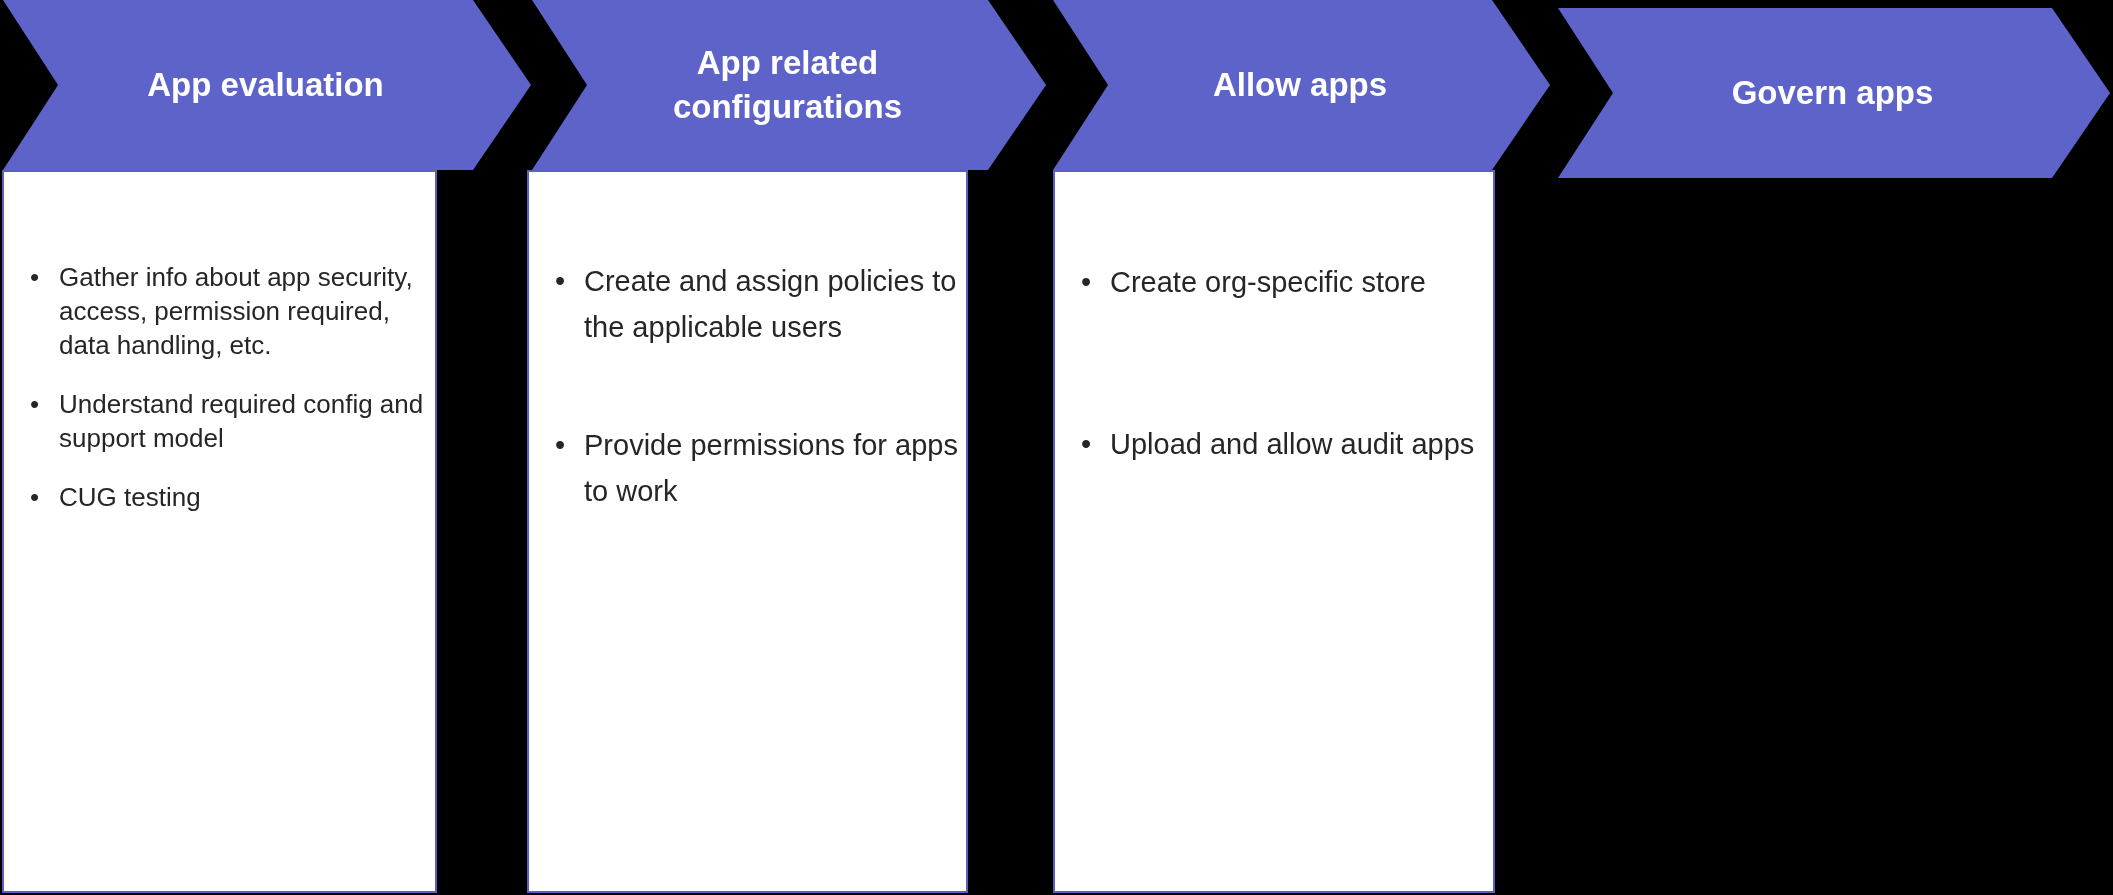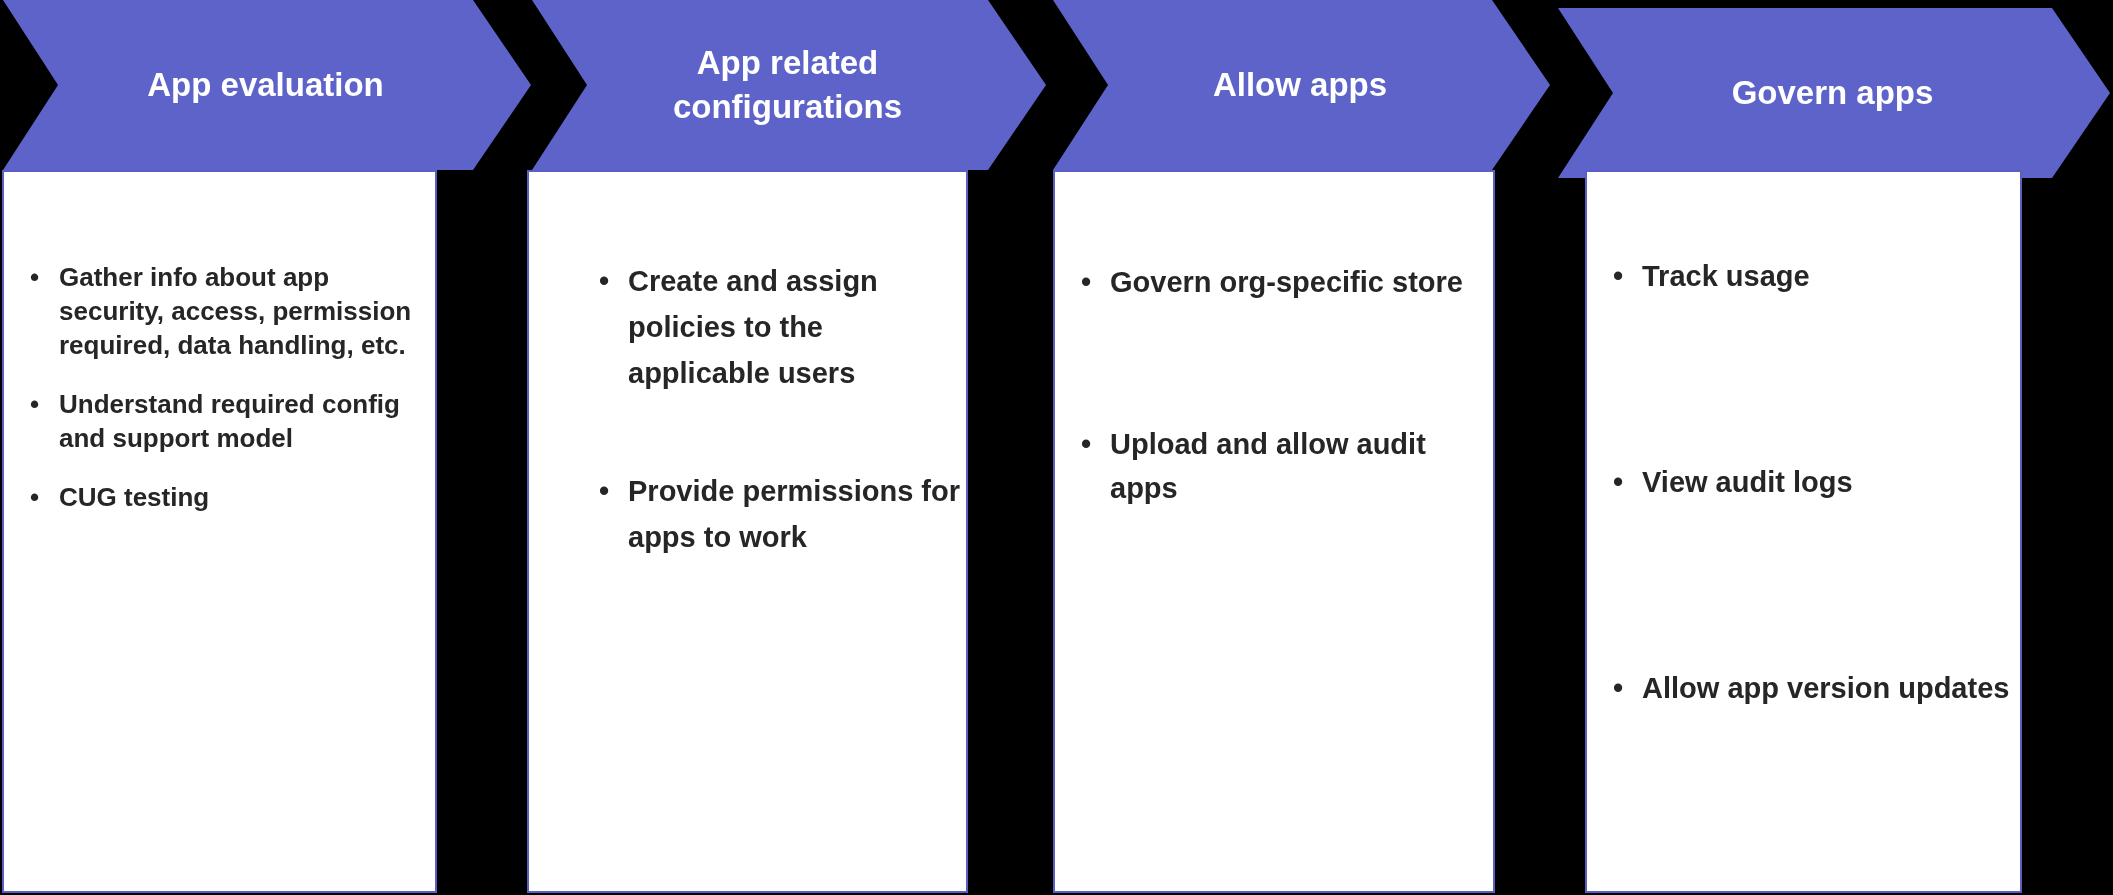--- a/index.html
+++ b/index.html
@@ -28,35 +28,35 @@
     font-weight:bold;font-size:33px;line-height:1.32;
     padding-left:55px;padding-right:58px;
     clip-path:polygon(0 0, calc(100% - 58px) 0, 100% 50%, calc(100% - 58px) 100%, 0 100%, 55px 50%);
   }
   .box{
     position:absolute;top:170px;height:723px;
     background:var(--body_bg);
     border:2px solid var(--body_border);
     color:var(--bullet_text);
   }
-  .box ul{list-style:none;font-weight:bold;}
+  .box ul{list-style:none;}
   .box li{
     position:relative;
     padding-left:55px;
   }
   .box li::before{
     content:"\2022";
     position:absolute;left:26px;top:0;
     color:var(--bullet_text);
   }
   
   .box.c1{padding-top:88px;}
   .box.c1 li{font-size:26px;line-height:34px;margin-bottom:25px;}
   
-  .box.c2{padding-top:86px;padding-left:44px;}
+  .box.c2{padding-top:86px;}
   .box.c2 li{font-size:29px;line-height:46px;margin-bottom:72px;}
   .box.c3{padding-top:88px;}
   .box.c3 li{font-size:29px;line-height:44px;margin-bottom:118px;}
   .box.c4{padding-top:82px;}
   .box.c4 li{font-size:29px;line-height:44px;margin-bottom:162px;}
 </style>
 </head>
 <body>
 
 <div class="canvas">
@@ -80,29 +80,22 @@
       <li>Create and assign policies to the applicable users</li>
       <li>Provide permissions for apps to work</li>
     </ul>
   </div>
 
   <div class="chev" style="left:1053px;width:497px;">
     <span>Allow apps</span>
   </div>
   <div class="box c3" style="left:1053px;width:442px;">
     <ul>
-      <li>Govern org-specific store</li>
+      <li>Create org-specific store</li>
       <li>Upload and allow audit apps</li>
     </ul>
   </div>
 
   <div class="chev" style="left:1558px;width:552px;margin-top:8px;">
     <span>Govern apps</span>
   </div>
-  <div class="box c4" style="left:1585px;width:437px;">
-    <ul>
-      <li>Track usage</li>
-      <li>View audit logs</li>
-      <li>Allow app version updates</li>
-    </ul>
-  </div>
 
 </div>
 
 </body></html>

